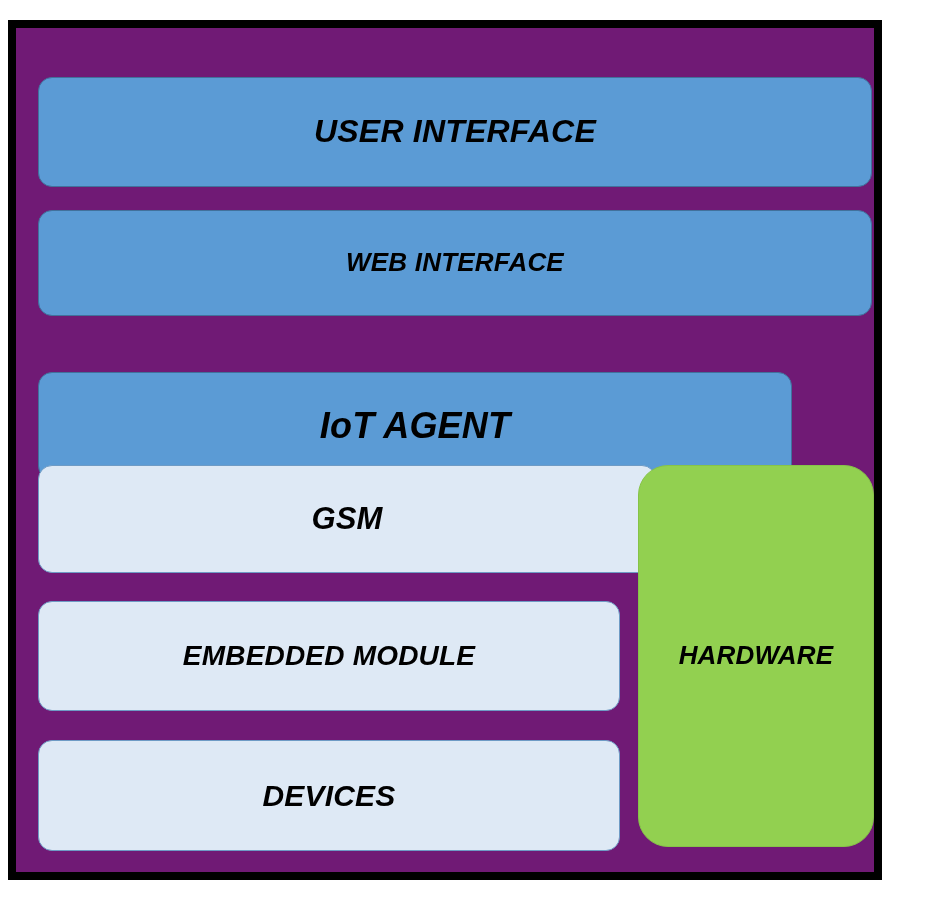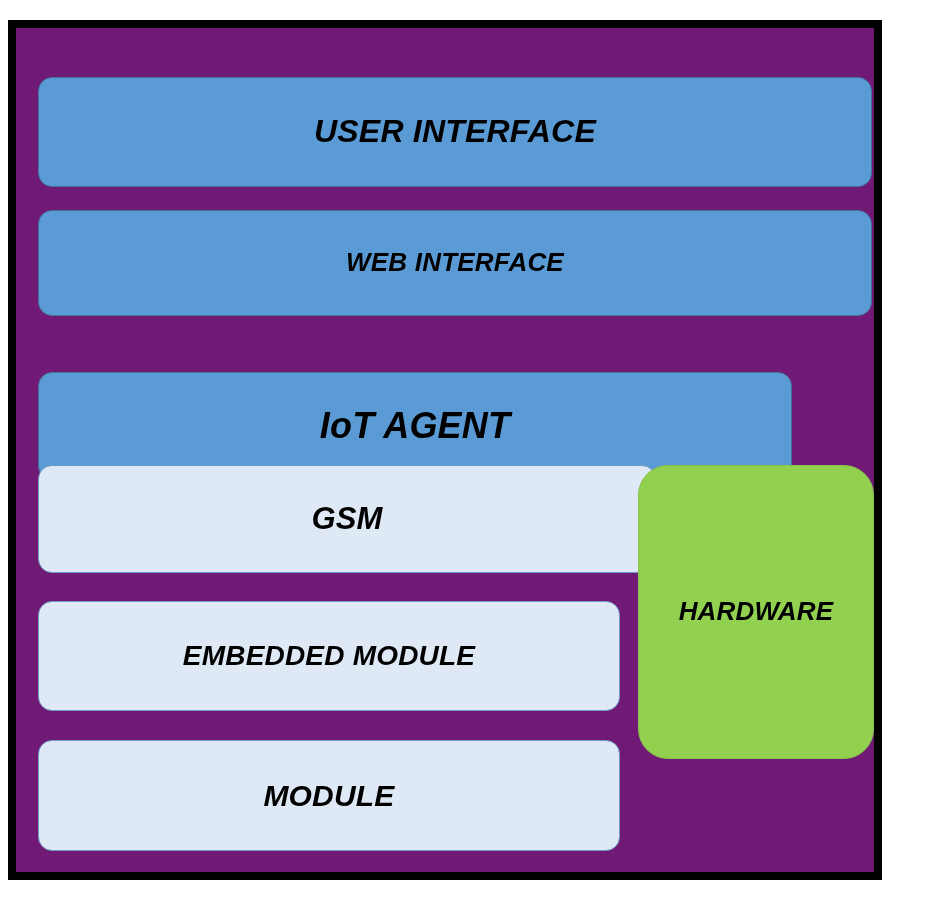--- a/index.html
+++ b/index.html
@@ -70,21 +70,21 @@
     border-radius: 30px;
   }
 
   
   #node-user-interface   { left: 22px;  top:  49px; width: 834px; height: 110px; font-size: 32px; }
   #node-web-interface    { left: 22px;  top: 182px; width: 834px; height: 106px; font-size: 26px; }
   #node-iot-agent        { left: 22px;  top: 309px; width: 754px; height: 108px; font-size: 36px; margin-top: 35px; }
   #node-gsm              { left: 22px;  top: 437px; width: 618px; height: 108px; font-size: 31px; }
   #node-embedded-module  { left: 22px;  top: 573px; width: 582px; height: 110px; font-size: 28px; }
   #node-devices          { left: 22px;  top: 712px; width: 582px; height: 111px; font-size: 30px; }
-  #node-hardware         { left: 622px; top: 437px; width: 236px; height: 294px; font-size: 26px; }
+  #node-hardware         { left: 622px; top: 437px; width: 236px; height: 382px; font-size: 26px; }
 
   .node-label { display: block; }
 </style>
 </head>
 <body>
 
 <div id="stage">
   <div class="frame">
 
     <div class="node blue" id="node-user-interface">
@@ -101,21 +101,21 @@
 
     <div class="node pale" id="node-gsm">
       <span class="node-label">GSM</span>
     </div>
 
     <div class="node pale" id="node-embedded-module">
       <span class="node-label">EMBEDDED MODULE</span>
     </div>
 
     <div class="node pale" id="node-devices">
-      <span class="node-label">MODULE</span>
+      <span class="node-label">DEVICES</span>
     </div>
 
     <div class="node green" id="node-hardware">
       <span class="node-label">HARDWARE</span>
     </div>
 
   </div>
 </div>
 
 </body></html>

